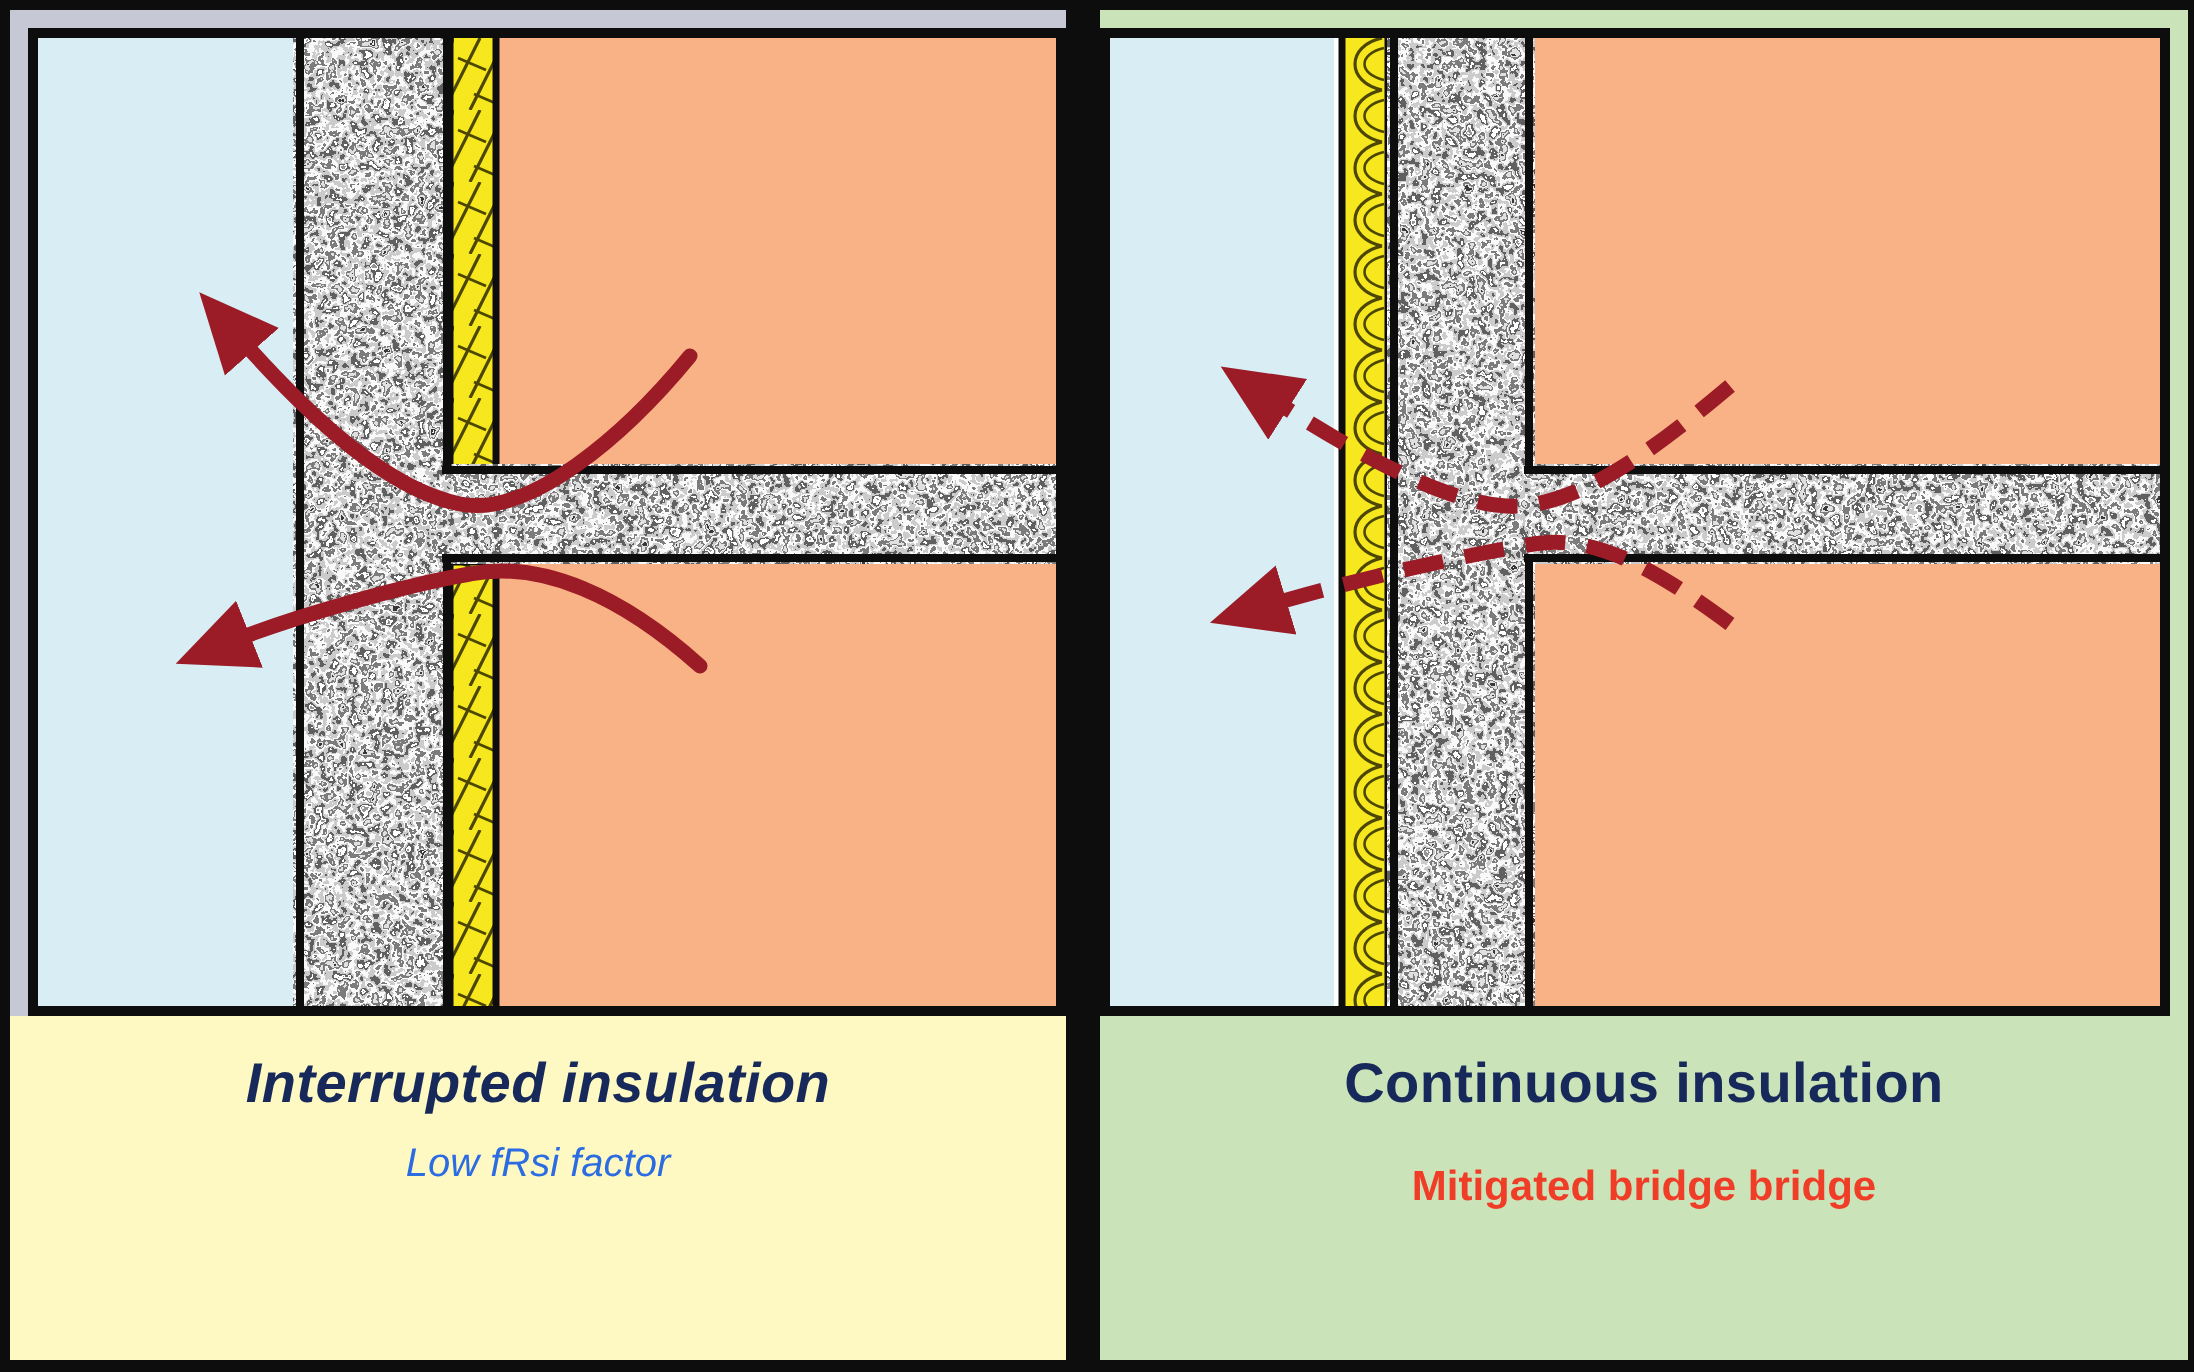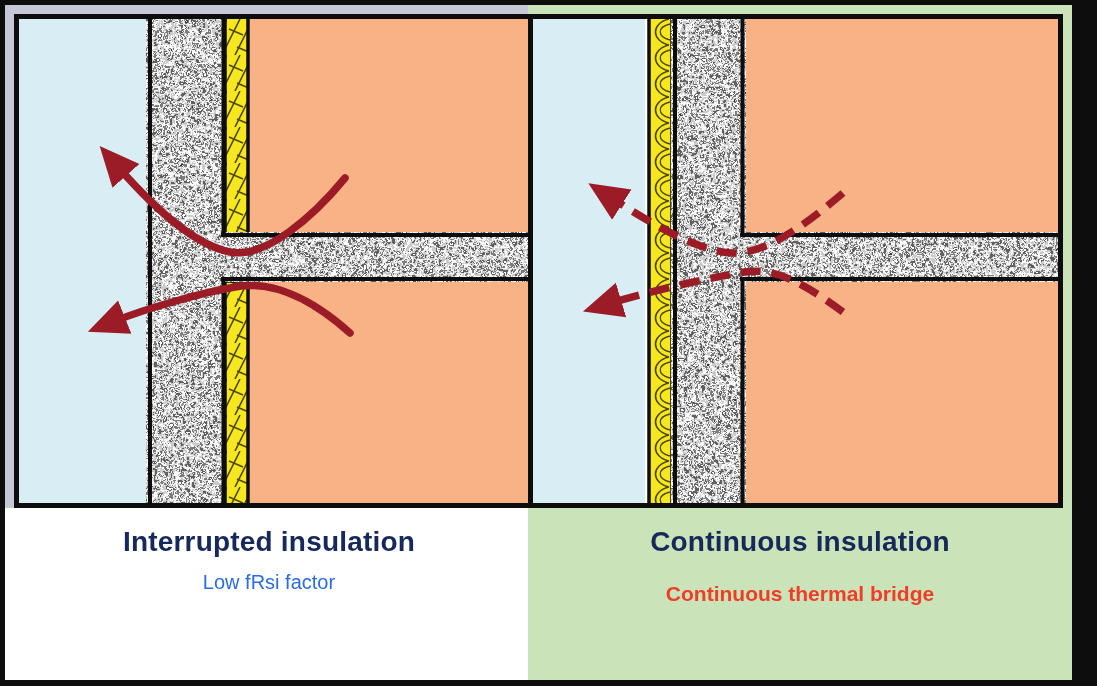--- a/index.html
+++ b/index.html
@@ -4,35 +4,35 @@
 <style>
   html,body { margin:0; padding:0; background:#222; }
   * { box-sizing:border-box; }
   .stage {
     position:relative; width:1097px; height:686px;
     background:#0d0d0d; overflow:hidden;
     font-family:"Liberation Sans", sans-serif;
   }
   .panel { position:absolute; top:5px; height:675px; }
   .panel.left  { left:5px;   width:528px; background:#d9d9dc; }
-  .panel.right { left:528px; width:544px; background:#cbe3b8; }
+  .panel.right { left:550px; width:544px; background:#cbe3b8; }
   .frame-area { position:absolute; left:0; right:0; top:0; height:503px; }
   .panel.left  .frame-area { background:#c7c8d6; }
   .panel.right .frame-area { background:#cbe3b8; }
   .diagram-box {
     position:absolute; top:9px; border:5px solid #0d0d0d; background:#fff;
   }
   .panel.left  .diagram-box { left:9px; width:519px; height:494px; }
   .panel.right .diagram-box { left:0;   width:535px; height:494px; }
   .diagram-box svg { display:block; width:100%; height:100%; }
   .caption {
     position:absolute; left:0; right:0; top:503px; bottom:0;
     text-align:center;
   }
-  .panel.left  .caption { background:#ffffff; }
+  .panel.left  .caption { background:#fef9c3;font-style:italic; }
   .panel.right .caption { background:#cbe3b8; }
   .caption .title {
     margin:18px 0 0 0; font-size:28px; font-weight:bold; color:#17295a;
     letter-spacing:0.2px;
   }
   .caption .subtitle {
     margin:24px 0 0 0; font-size:21px; font-weight:bold; color:#f03d28;
   }
   .caption .note {
     margin:13px 0 0 0; font-size:20px; font-weight:normal; color:#2b6ce2;
@@ -139,17 +139,17 @@
         </g>
 
         <g fill="none" stroke="#9b1c26" stroke-width="7.5" stroke-linecap="butt" stroke-dasharray="20 11">
           <path d="M 310 174 C 272 206, 232 236, 198 234 C 164 232, 116 203, 80 180" marker-end="url(#ahR)"></path>
           <path d="M 310 293 C 272 265, 242 248, 212 253 C 174 259, 118 272, 78 284" marker-end="url(#ahR)"></path>
         </g>
       </svg>
     </div>
     <div class="caption">
       <h2 class="title">Continuous insulation</h2>
-      <p class="subtitle">Continuous thermal bridge</p>
+      <p class="subtitle">Mitigated bridge bridge</p>
     </div>
   </section>
 
 </div>
 
 </body></html>

